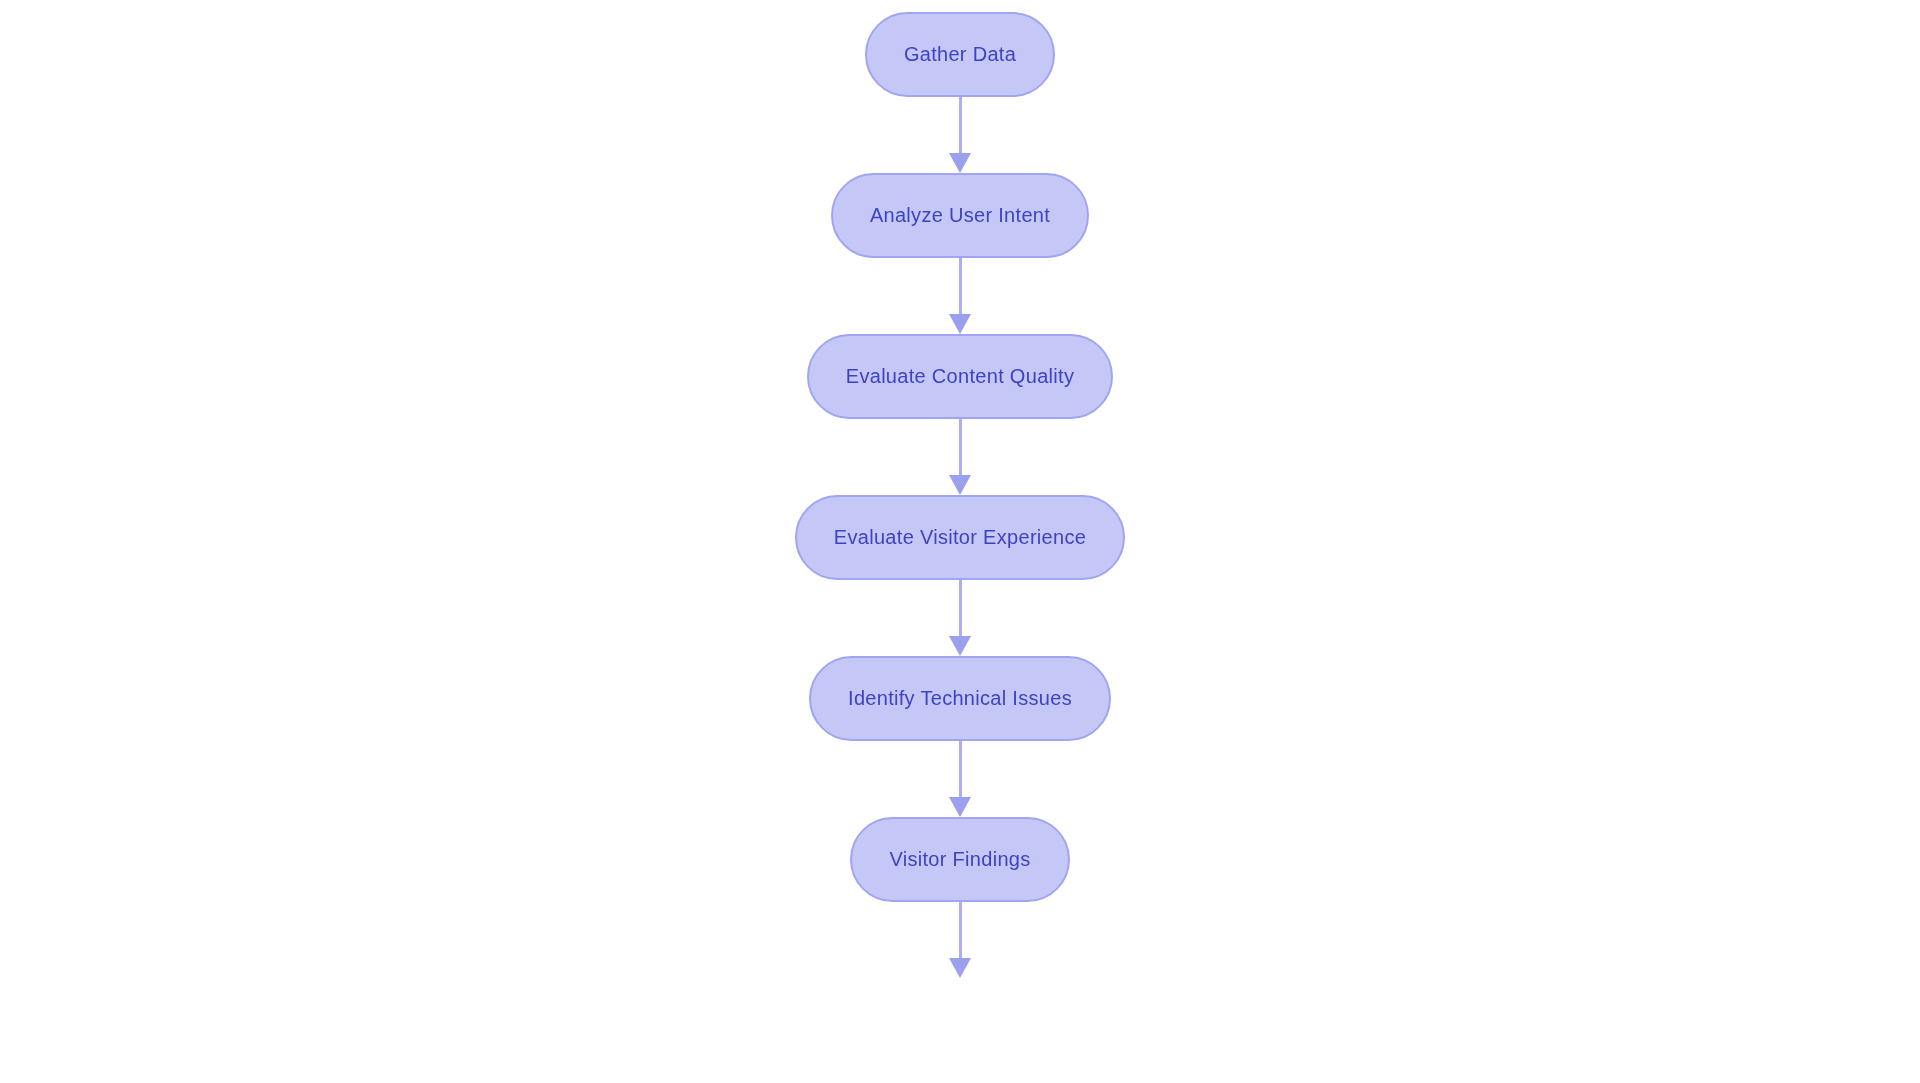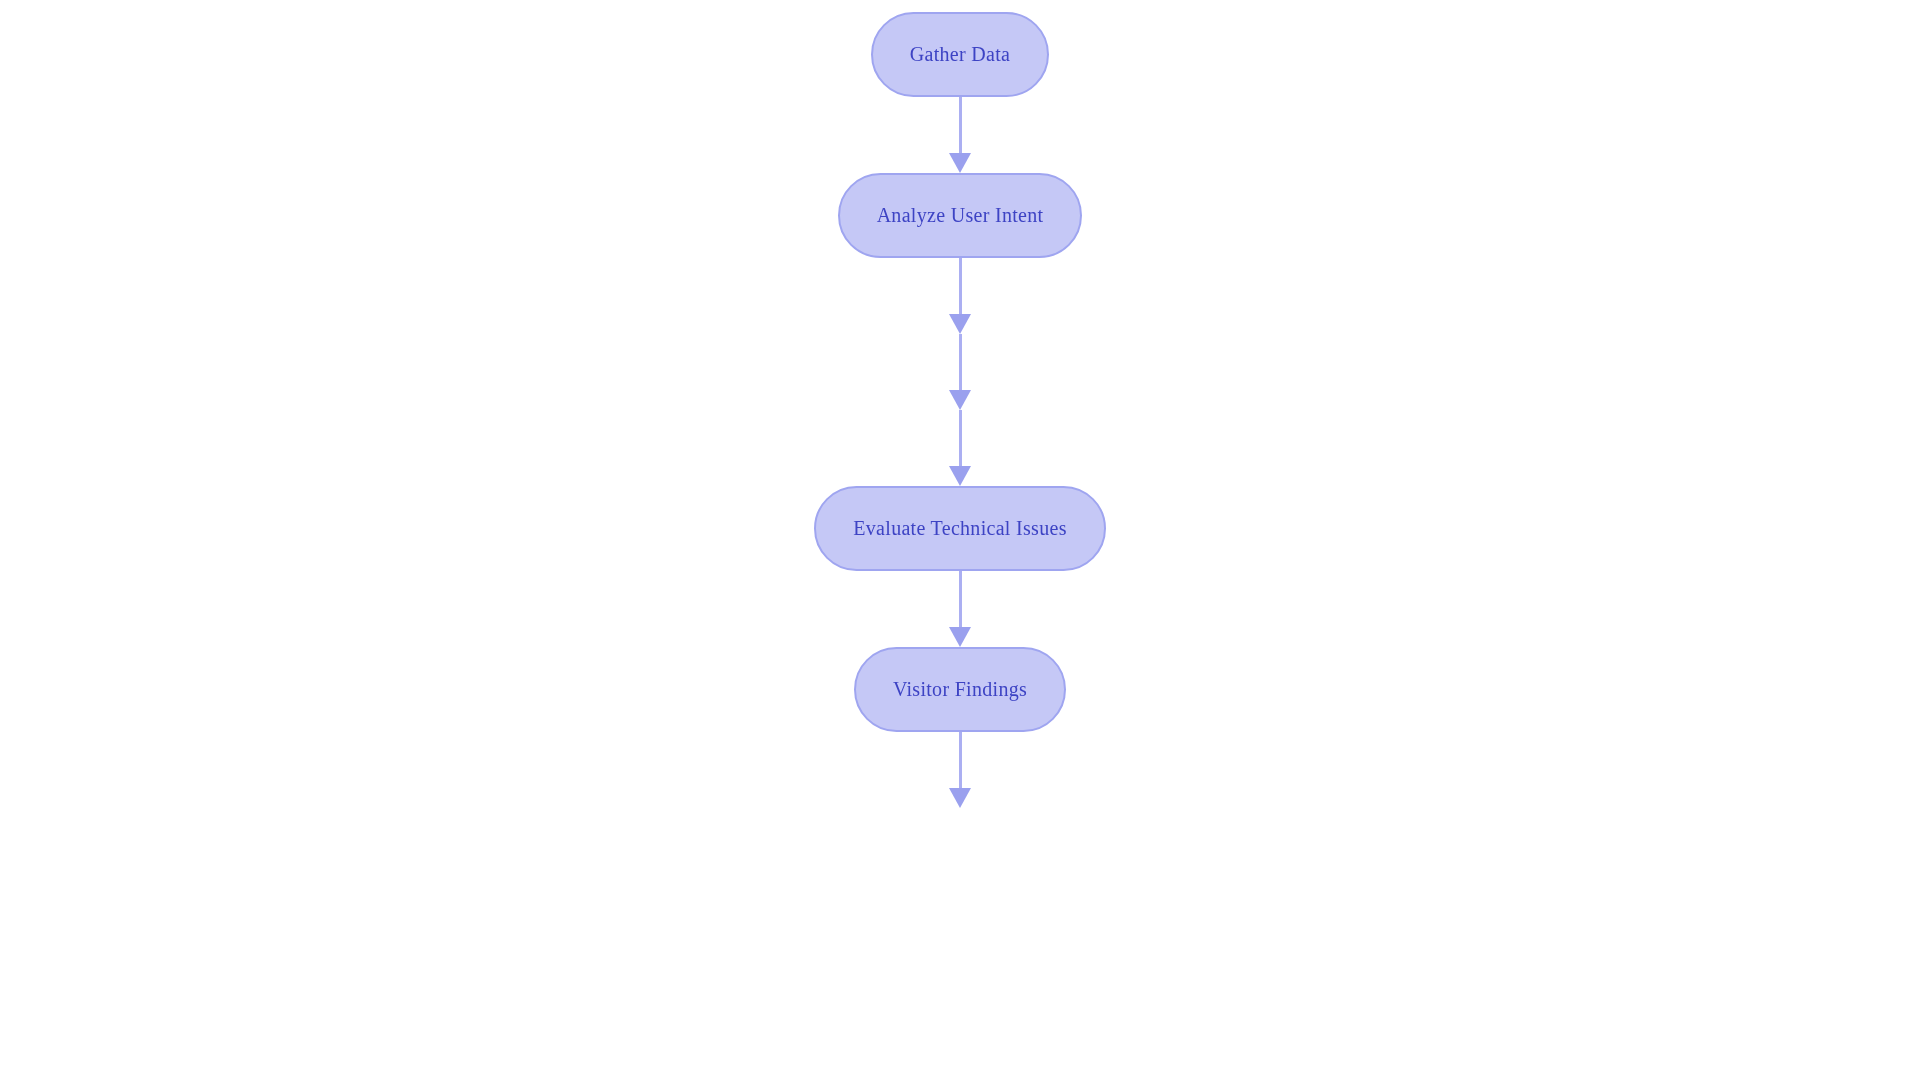--- a/index.html
+++ b/index.html
@@ -18,21 +18,20 @@
     overflow: hidden;
     font-family: "Liberation Sans", sans-serif;
   }
   .canvas {
     width: 1920px;
     height: 803px;
     display: flex;
     flex-direction: column;
     align-items: center;
     padding-top: 12px;
-    font-family: Liberation Serif, serif;
   }
   .node {
     height: 85px;
     min-height: 85px;
     padding: 0 37px;
     display: flex;
     align-items: center;
     justify-content: center;
     background: var(--node-fill);
     border: 2px solid var(--node-border);
@@ -80,34 +79,40 @@
 
   <div class="node">
     <span class="node-label">Analyze User Intent</span>
   </div>
 
   <div class="connector">
     <div class="arrow-line"></div>
     <div class="arrow-head"></div>
   </div>
 
-
-  <div class="connector">
-    <div class="arrow-line"></div>
-    <div class="arrow-head"></div>
+  <div class="node">
+    <span class="node-label">Evaluate Content Quality</span>
   </div>
-
 
   <div class="connector">
     <div class="arrow-line"></div>
     <div class="arrow-head"></div>
   </div>
 
   <div class="node">
-    <span class="node-label">Evaluate Technical Issues</span>
+    <span class="node-label">Evaluate Visitor Experience</span>
+  </div>
+
+  <div class="connector">
+    <div class="arrow-line"></div>
+    <div class="arrow-head"></div>
+  </div>
+
+  <div class="node">
+    <span class="node-label">Identify Technical Issues</span>
   </div>
 
   <div class="connector">
     <div class="arrow-line"></div>
     <div class="arrow-head"></div>
   </div>
 
   <div class="node">
     <span class="node-label">Visitor Findings</span>
   </div>

